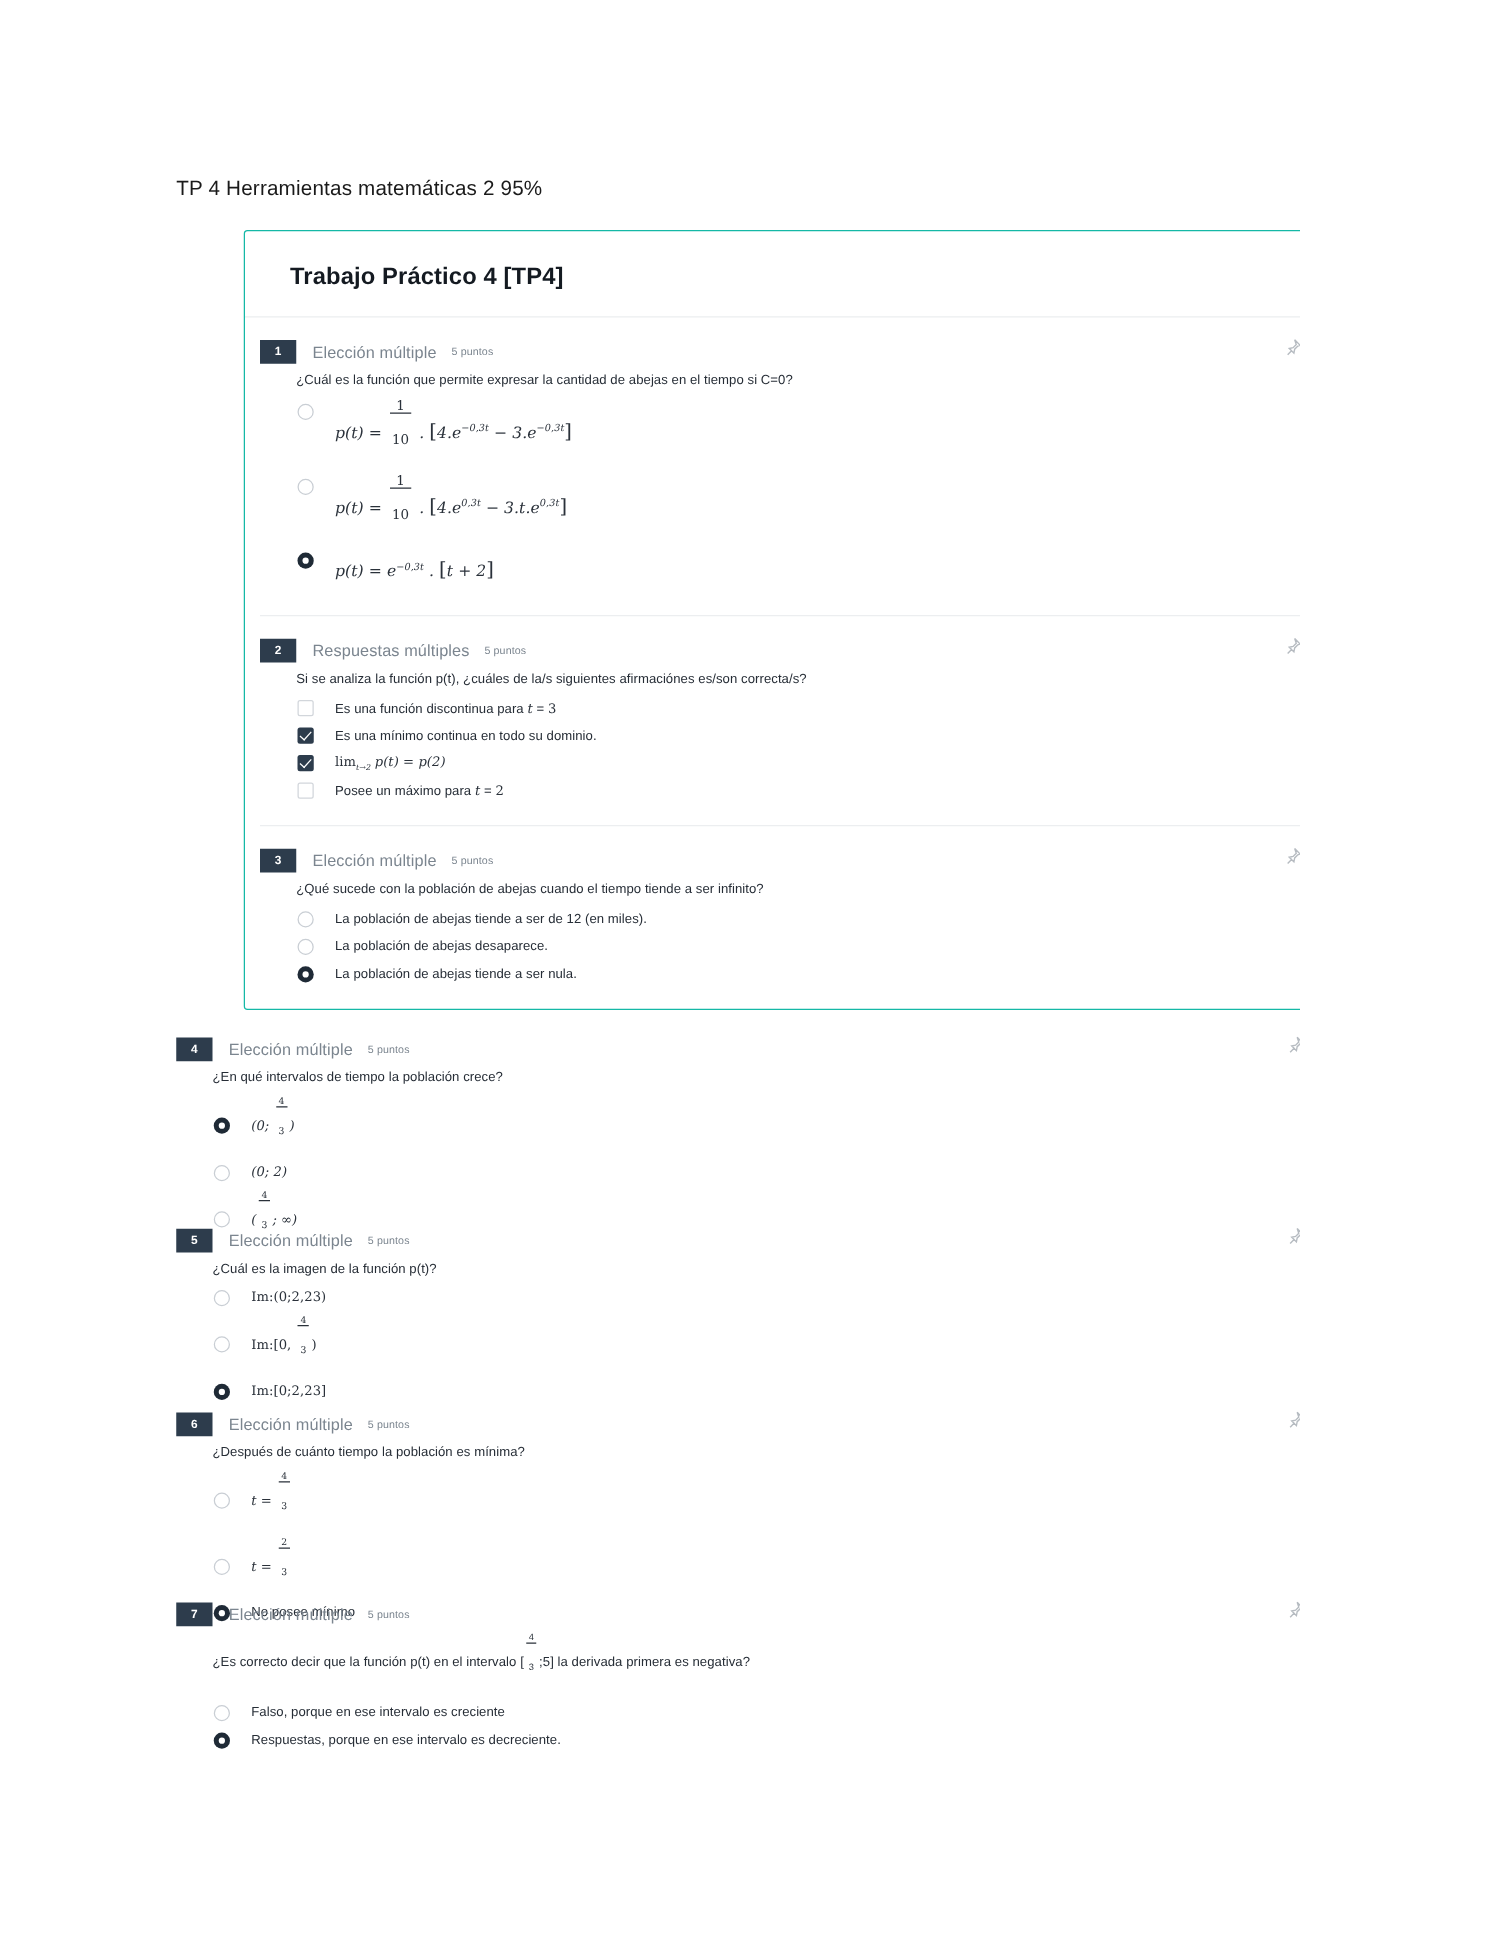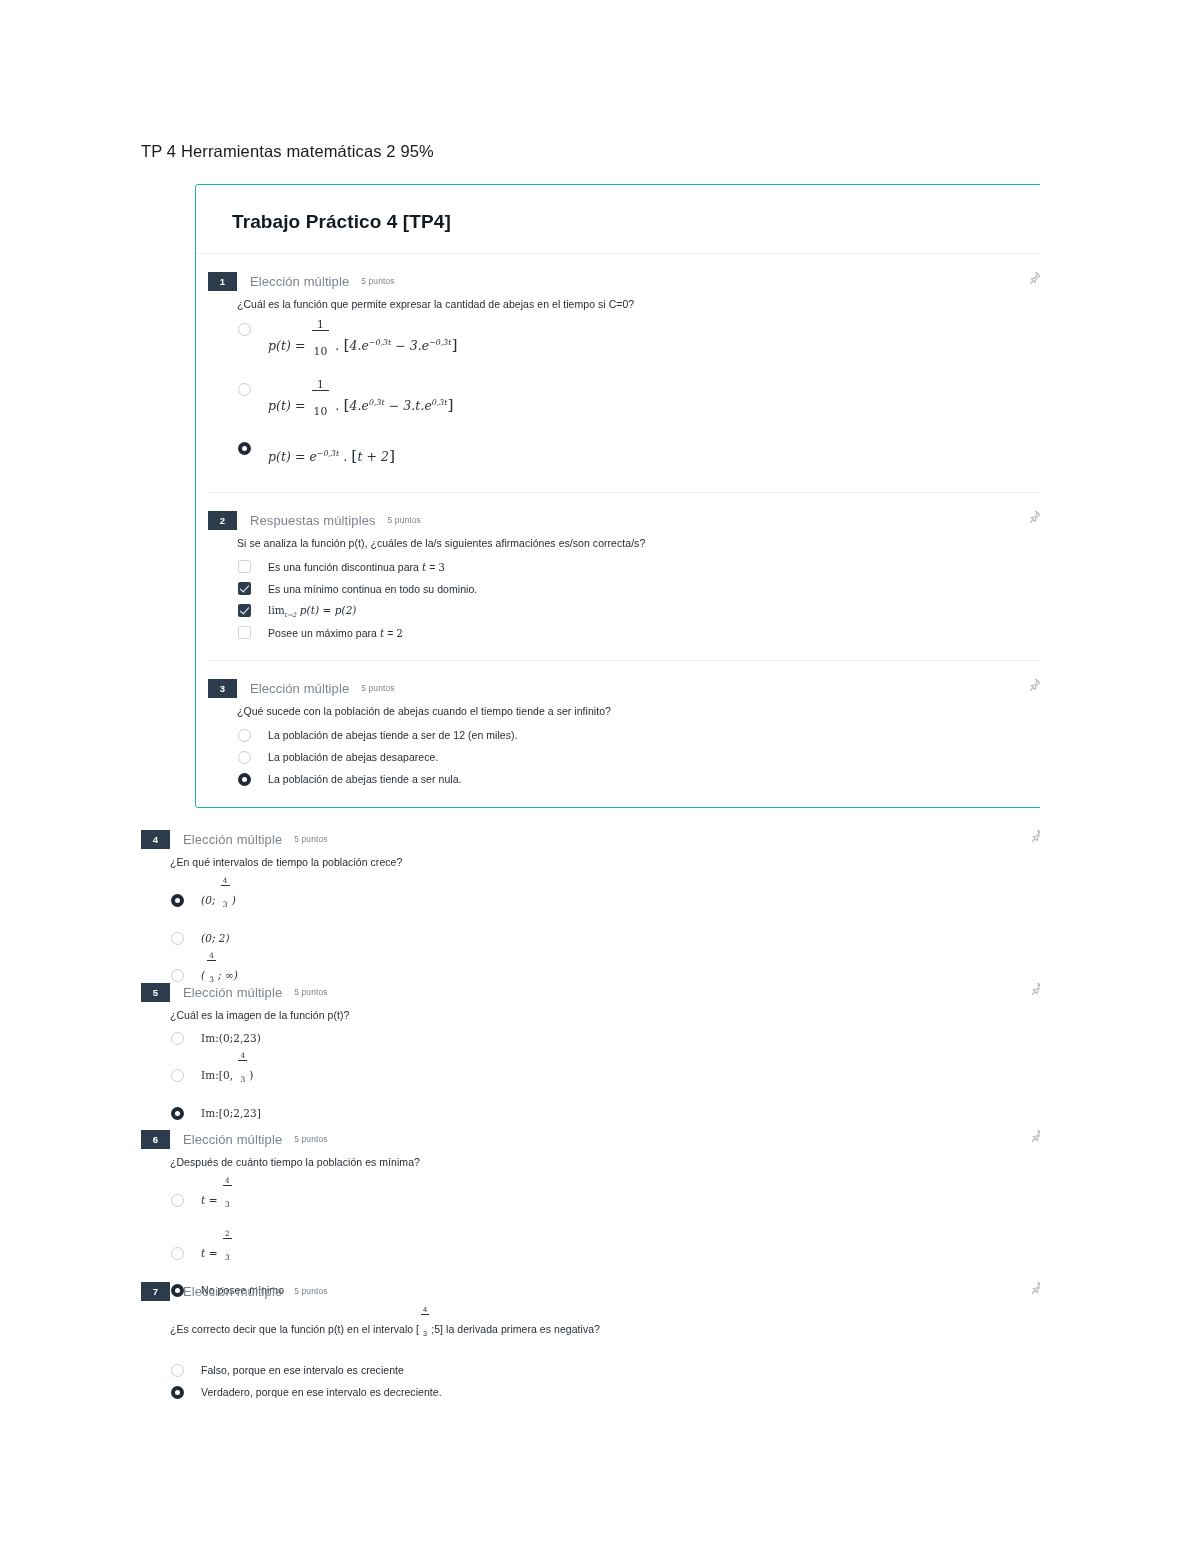--- a/index.html
+++ b/index.html
@@ -512,18 +512,18 @@
       <div class="option">
         <div class="opt-marker">
             <div class="radio-off"></div>
           </div>
         <div class="opt-text">Falso, porque en ese intervalo es creciente</div>
       </div>
       <div class="option">
         <div class="opt-marker">
             <div class="radio-on"></div>
           </div>
-        <div class="opt-text">Verdadero, porque en ese intervalo es decreciente.</div>
+        <div class="opt-text">Respuestas, porque en ese intervalo es decreciente.</div>
       </div>
     </div>
   </div>
 
 </div>
 
 </body></html>

